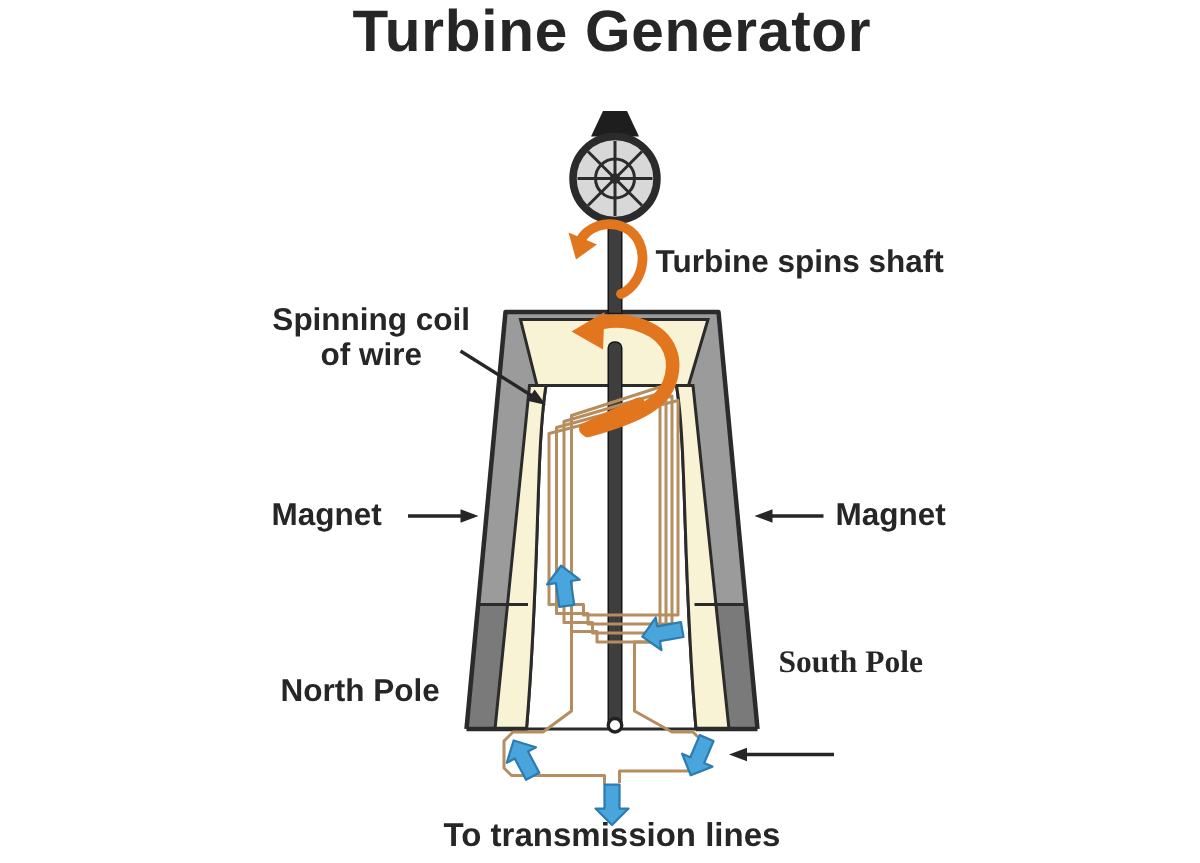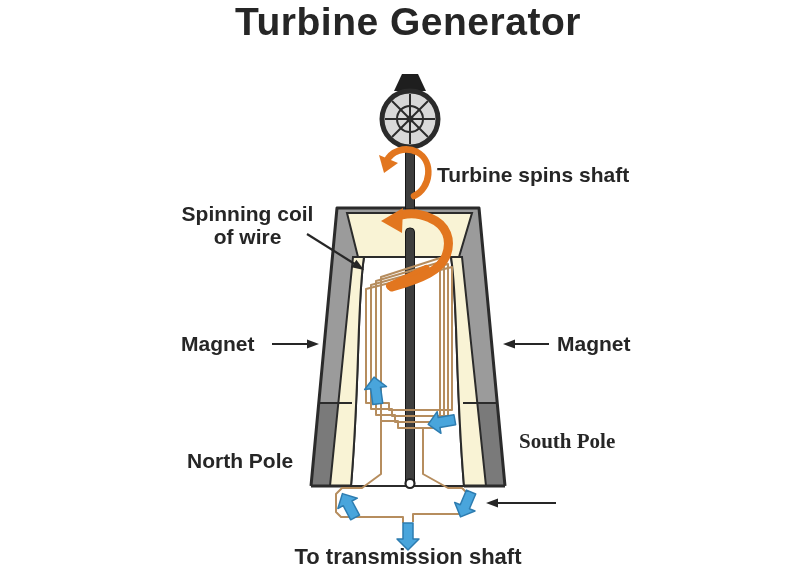--- a/index.html
+++ b/index.html
@@ -103,14 +103,14 @@
     </g>
   </svg>
 
   <div class="lbl title">Turbine Generator</div>
   <div class="lbl l-spins">Turbine spins shaft</div>
   <div class="lbl l-coil">Spinning coil of wire</div>
   <div class="lbl l-magnet-l">Magnet</div>
   <div class="lbl l-magnet-r">Magnet</div>
   <div class="lbl l-north">North Pole</div>
   <div class="lbl l-south">South Pole</div>
-  <div class="lbl l-trans">To transmission shaft</div>
+  <div class="lbl l-trans">To transmission lines</div>
 </div>
 
 </body></html>

